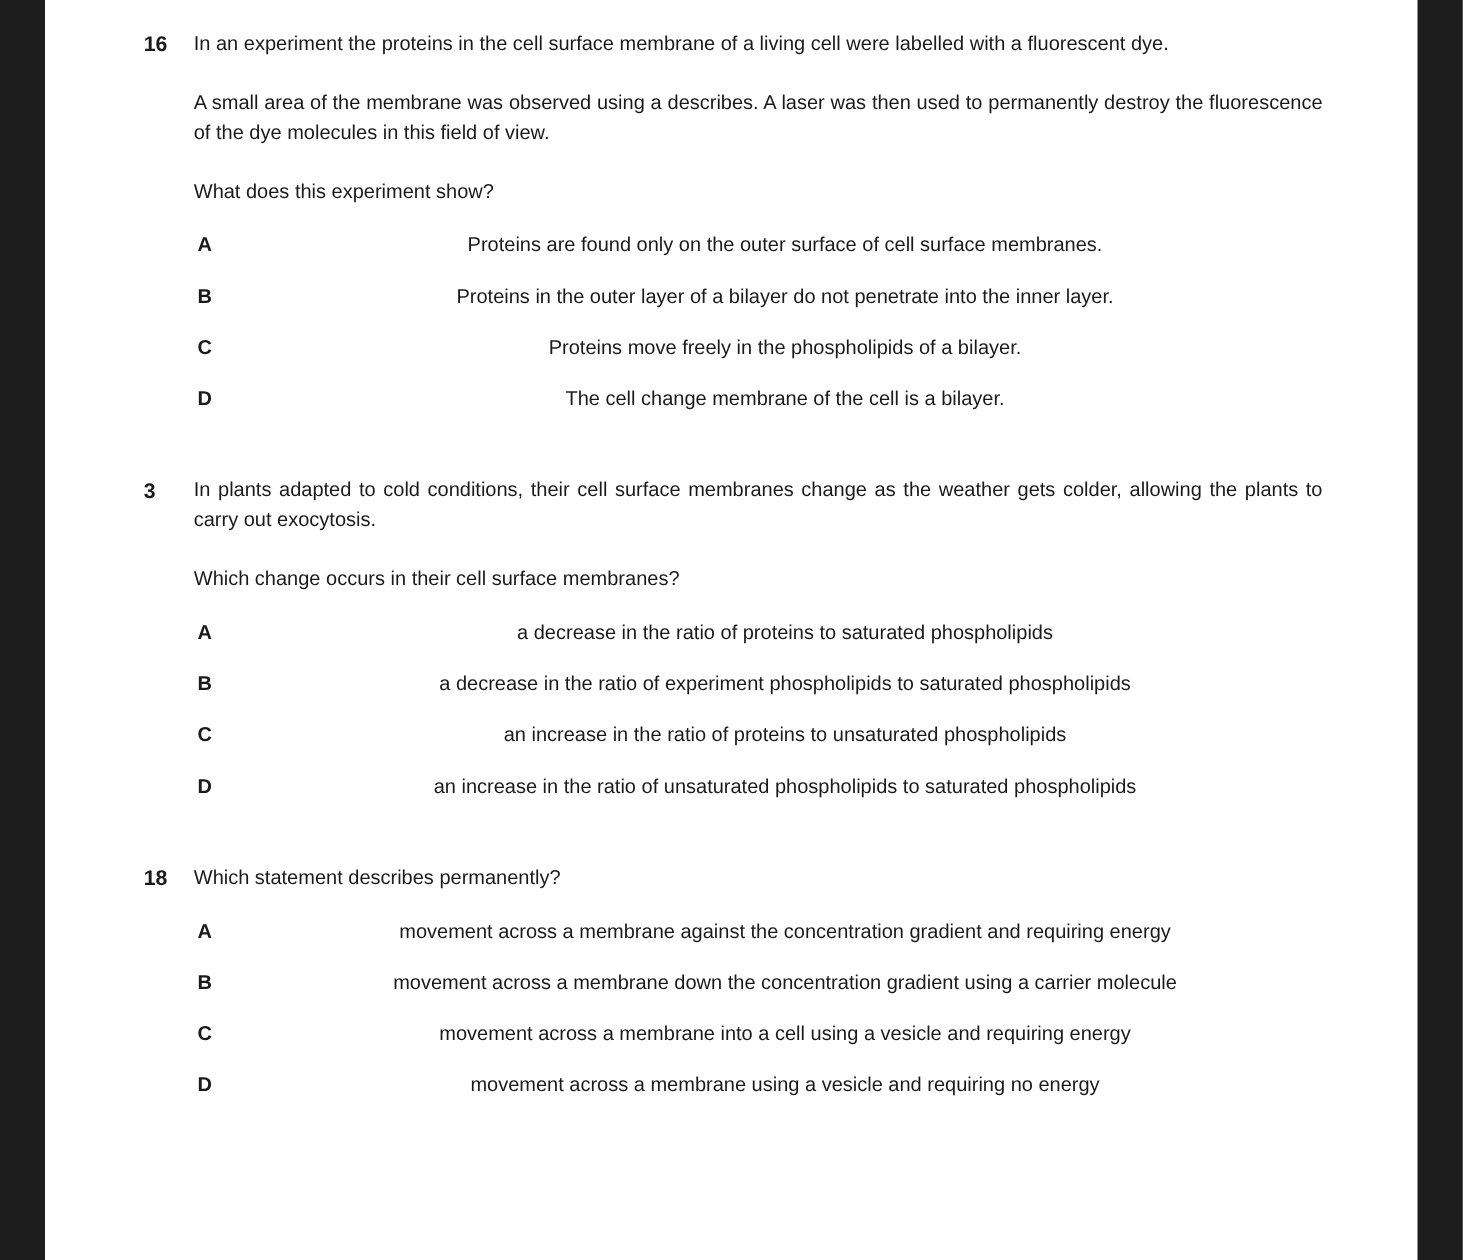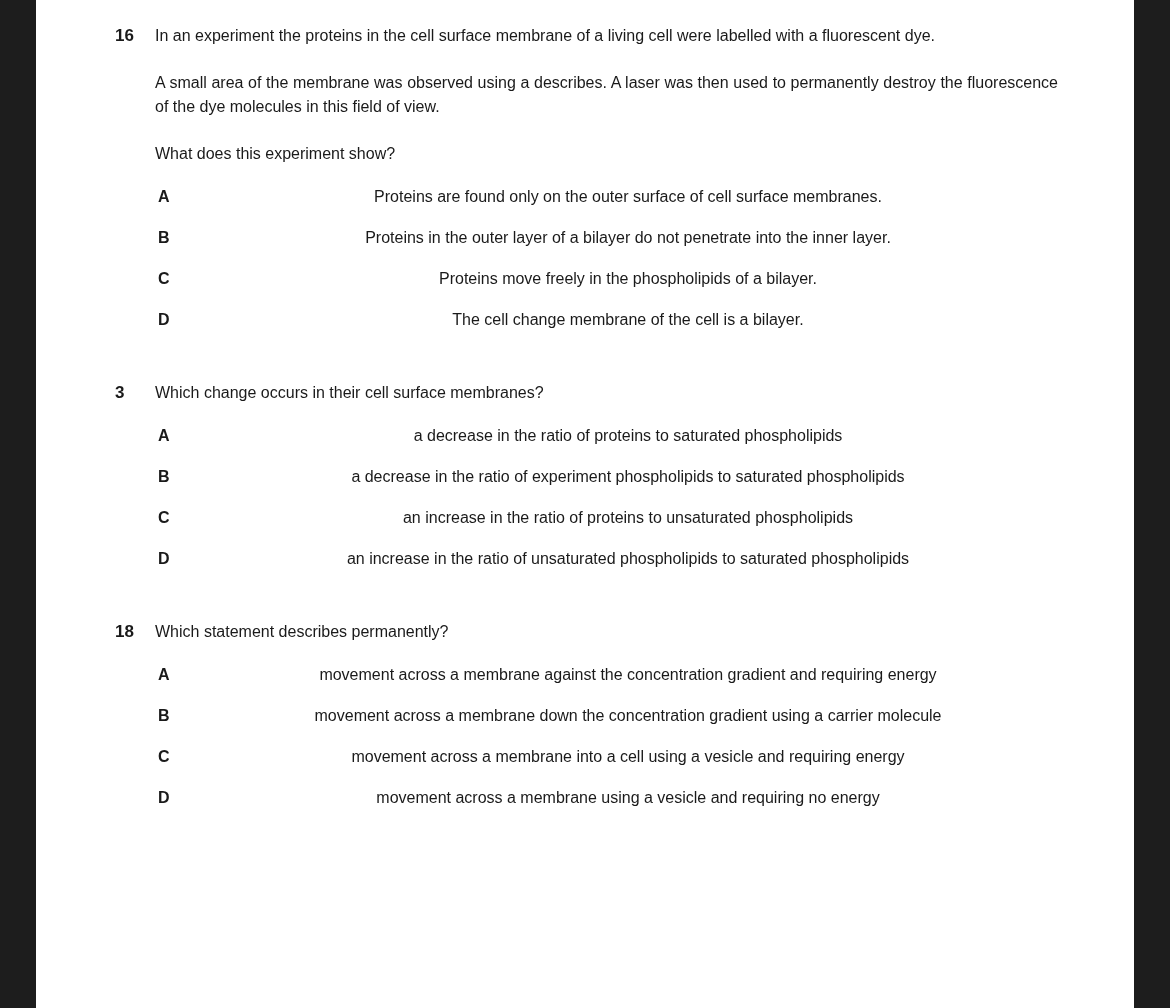--- a/index.html
+++ b/index.html
@@ -82,20 +82,21 @@
           <span class="opt-letter">D</span>
           <span class="opt-text">The cell change membrane of the cell is a bilayer.</span>
         </div>
       </div>
     </div>
   </section>
 
   <section class="question">
     <div class="q-num">3</div>
     <div class="q-body">
+      <p class="para">In plants adapted to cold conditions, their cell surface membranes change as the weather gets colder, allowing the plants to carry out exocytosis.</p>
       <p class="para">Which change occurs in their cell surface membranes?</p>
       <div class="q-options">
         <div class="option">
           <span class="opt-letter">A</span>
           <span class="opt-text">a decrease in the ratio of proteins to saturated phospholipids</span>
         </div>
         <div class="option">
           <span class="opt-letter">B</span>
           <span class="opt-text">a decrease in the ratio of experiment phospholipids to saturated phospholipids</span>
         </div>

